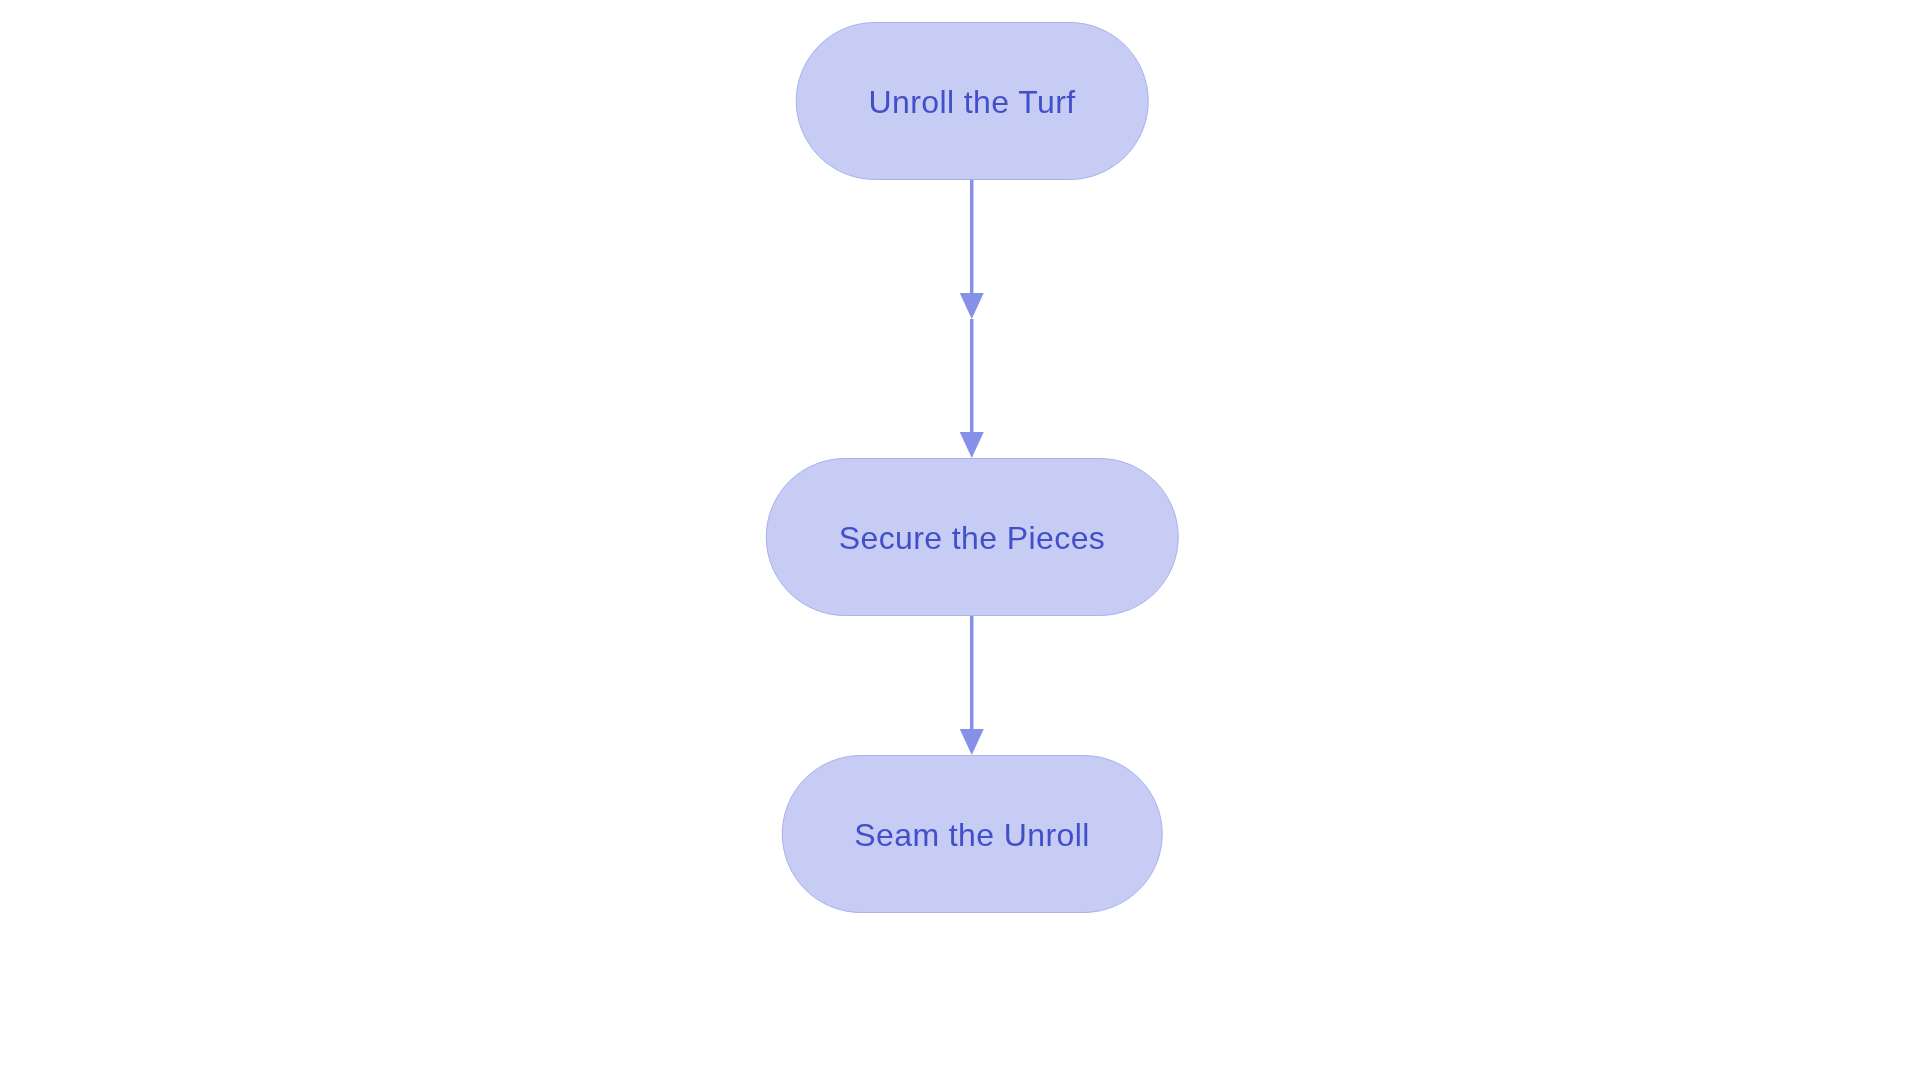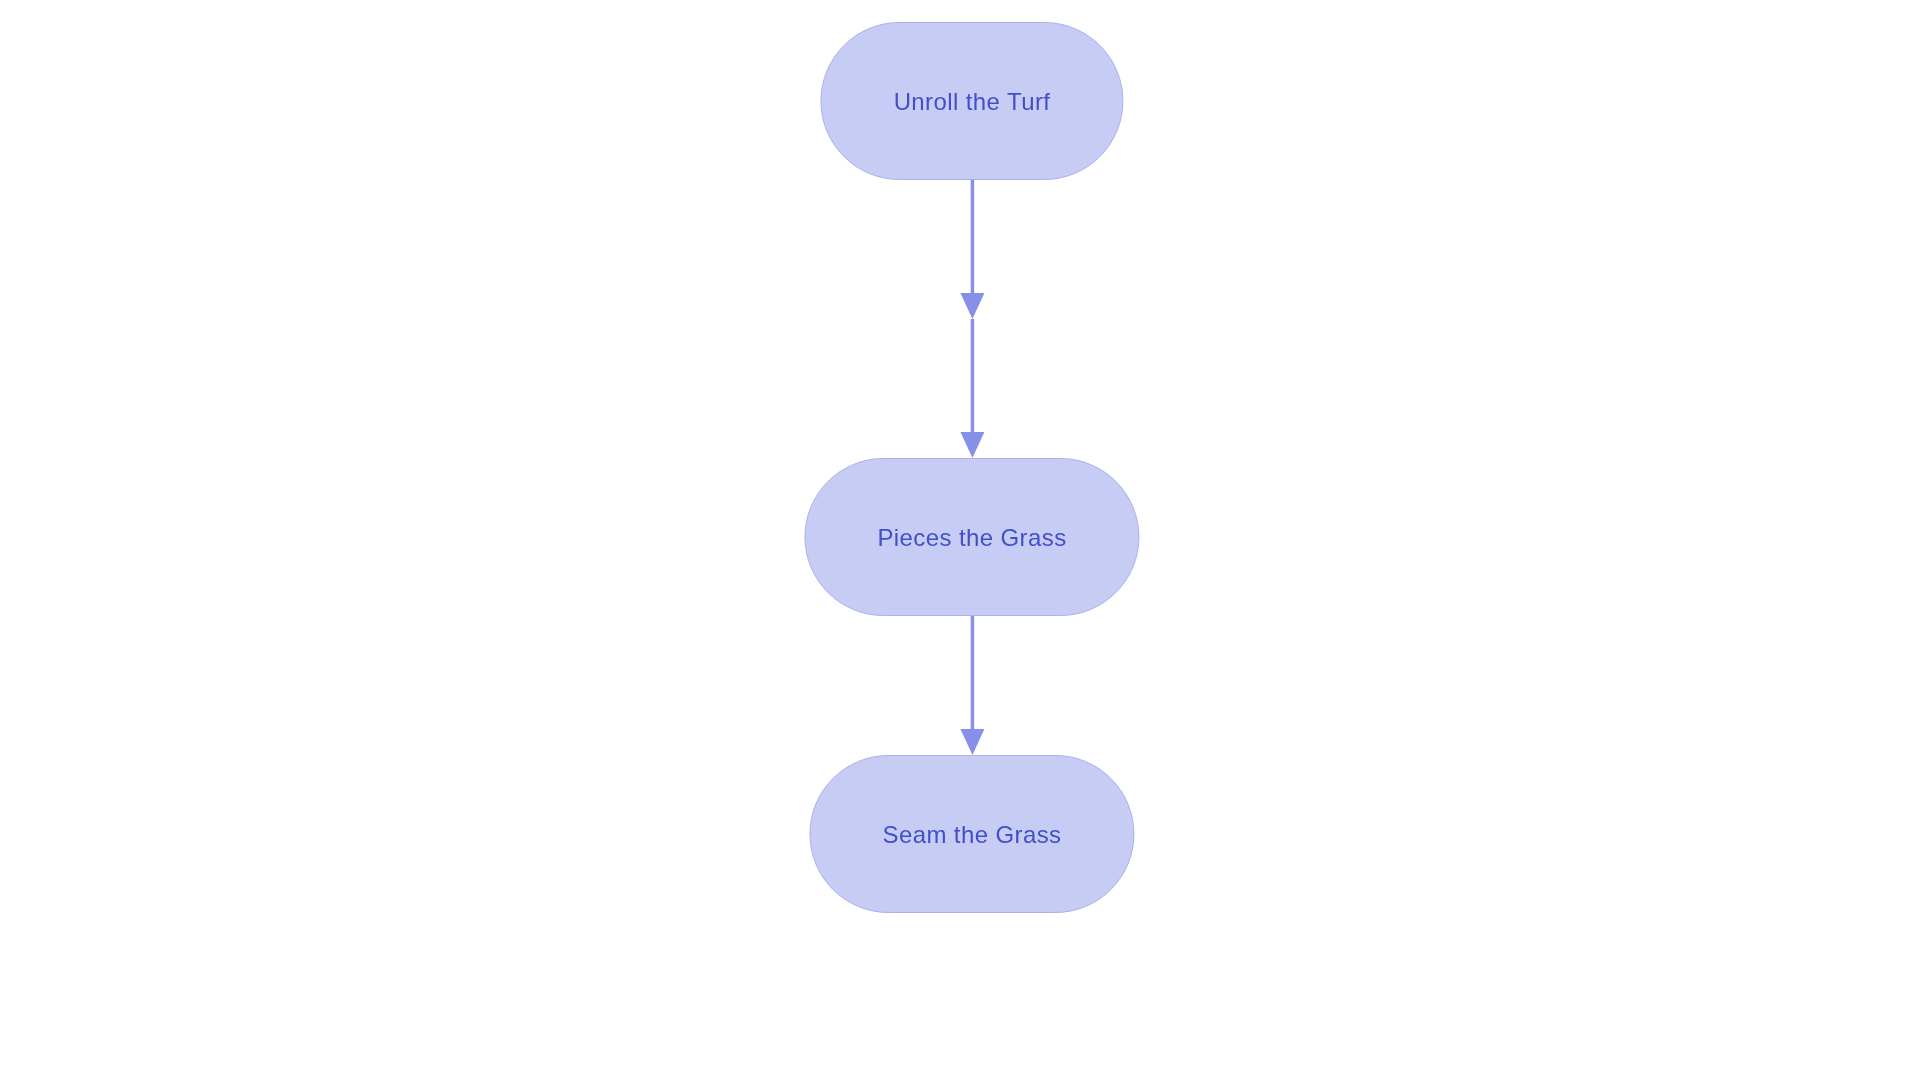--- a/index.html
+++ b/index.html
@@ -36,21 +36,21 @@
   }
 
   .node {
     height: 158px;
     line-height: 158px;
     padding: 0 72px;
     border-radius: 79px;
     background: var(--node-fill);
     border: 1.5px solid var(--node-border);
     color: var(--node-text);
-    font-size: 24px;
+    font-size: 32px;
     font-weight: 500;
     letter-spacing: 0.4px;
     white-space: nowrap;
     text-align: center;
   }
 
   .edge-arrow {
     display: block;
     color: var(--arrow);
     flex: 0 0 auto;
@@ -71,26 +71,26 @@
       <polygon points="17,139 5,113 29,113" fill="currentColor"></polygon>
     </svg>
 
 
     <svg class="edge-arrow" width="34" height="139" viewBox="0 0 34 139" aria-hidden="true">
       <line x1="17" y1="0" x2="17" y2="117" stroke="currentColor" stroke-width="3.5"></line>
       <polygon points="17,139 5,113 29,113" fill="currentColor"></polygon>
     </svg>
 
     <div class="node">
-      <span>Pieces the Grass</span>
+      <span>Secure the Pieces</span>
     </div>
 
     <svg class="edge-arrow" width="34" height="139" viewBox="0 0 34 139" aria-hidden="true">
       <line x1="17" y1="0" x2="17" y2="117" stroke="currentColor" stroke-width="3.5"></line>
       <polygon points="17,139 5,113 29,113" fill="currentColor"></polygon>
     </svg>
 
     <div class="node">
-      <span>Seam the Grass</span>
+      <span>Seam the Unroll</span>
     </div>
 
   </div>
 </div>
 
 </body></html>

